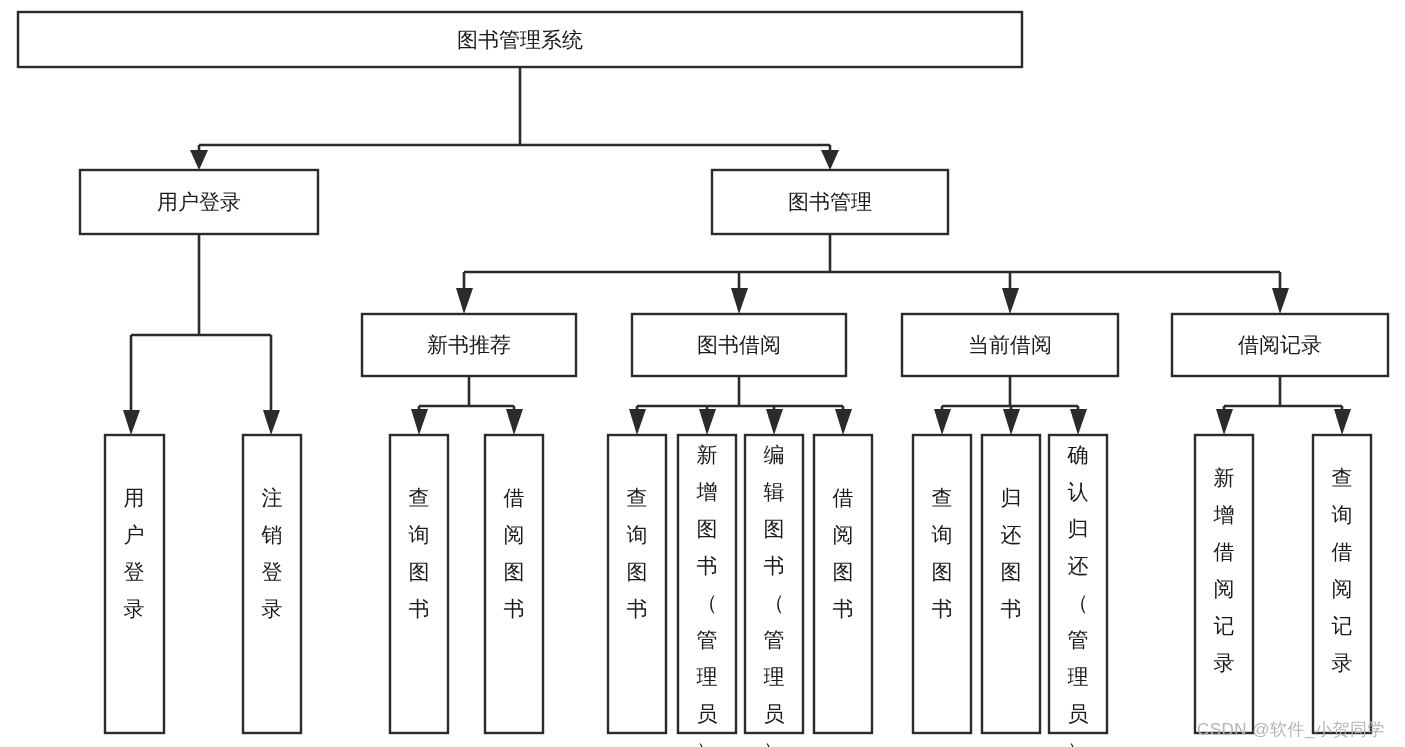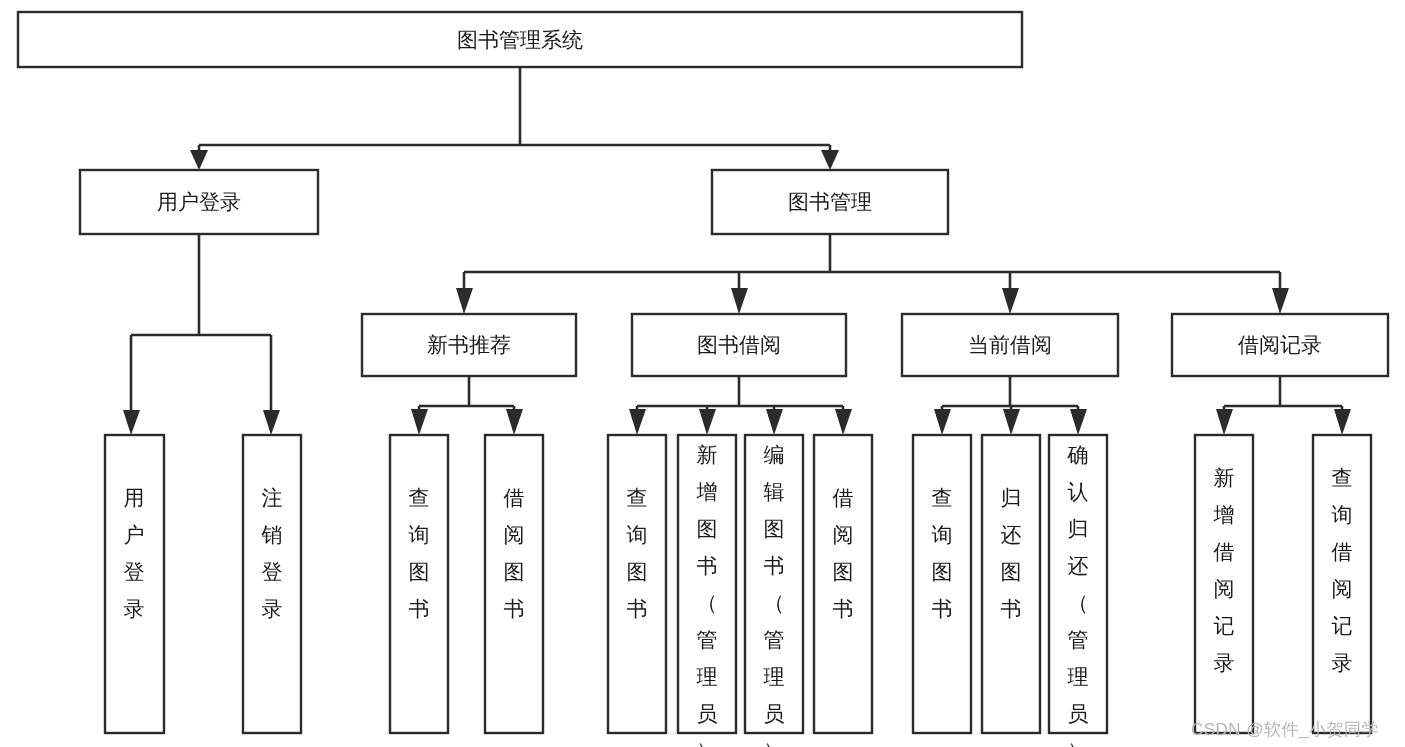--- a/index.html
+++ b/index.html
@@ -50,21 +50,21 @@
     dominant-baseline: middle;
   }
   .node-label-vertical {
     font-family: "Liberation Sans", "DejaVu Sans", sans-serif;
     fill: #1a1a1a;
     font-size: 21px;
     text-anchor: middle;
   }
   .watermark-text {
     position: absolute;
-    right: 26px;
+    right: 20px;
     bottom: 6px;
     font-family: "Liberation Sans", "DejaVu Sans", sans-serif;
     font-size: 17px;
     color: #b4b4b4;
     white-space: nowrap;
     letter-spacing: 0.5px;
   }
 </style>
 </head>
 <body>

